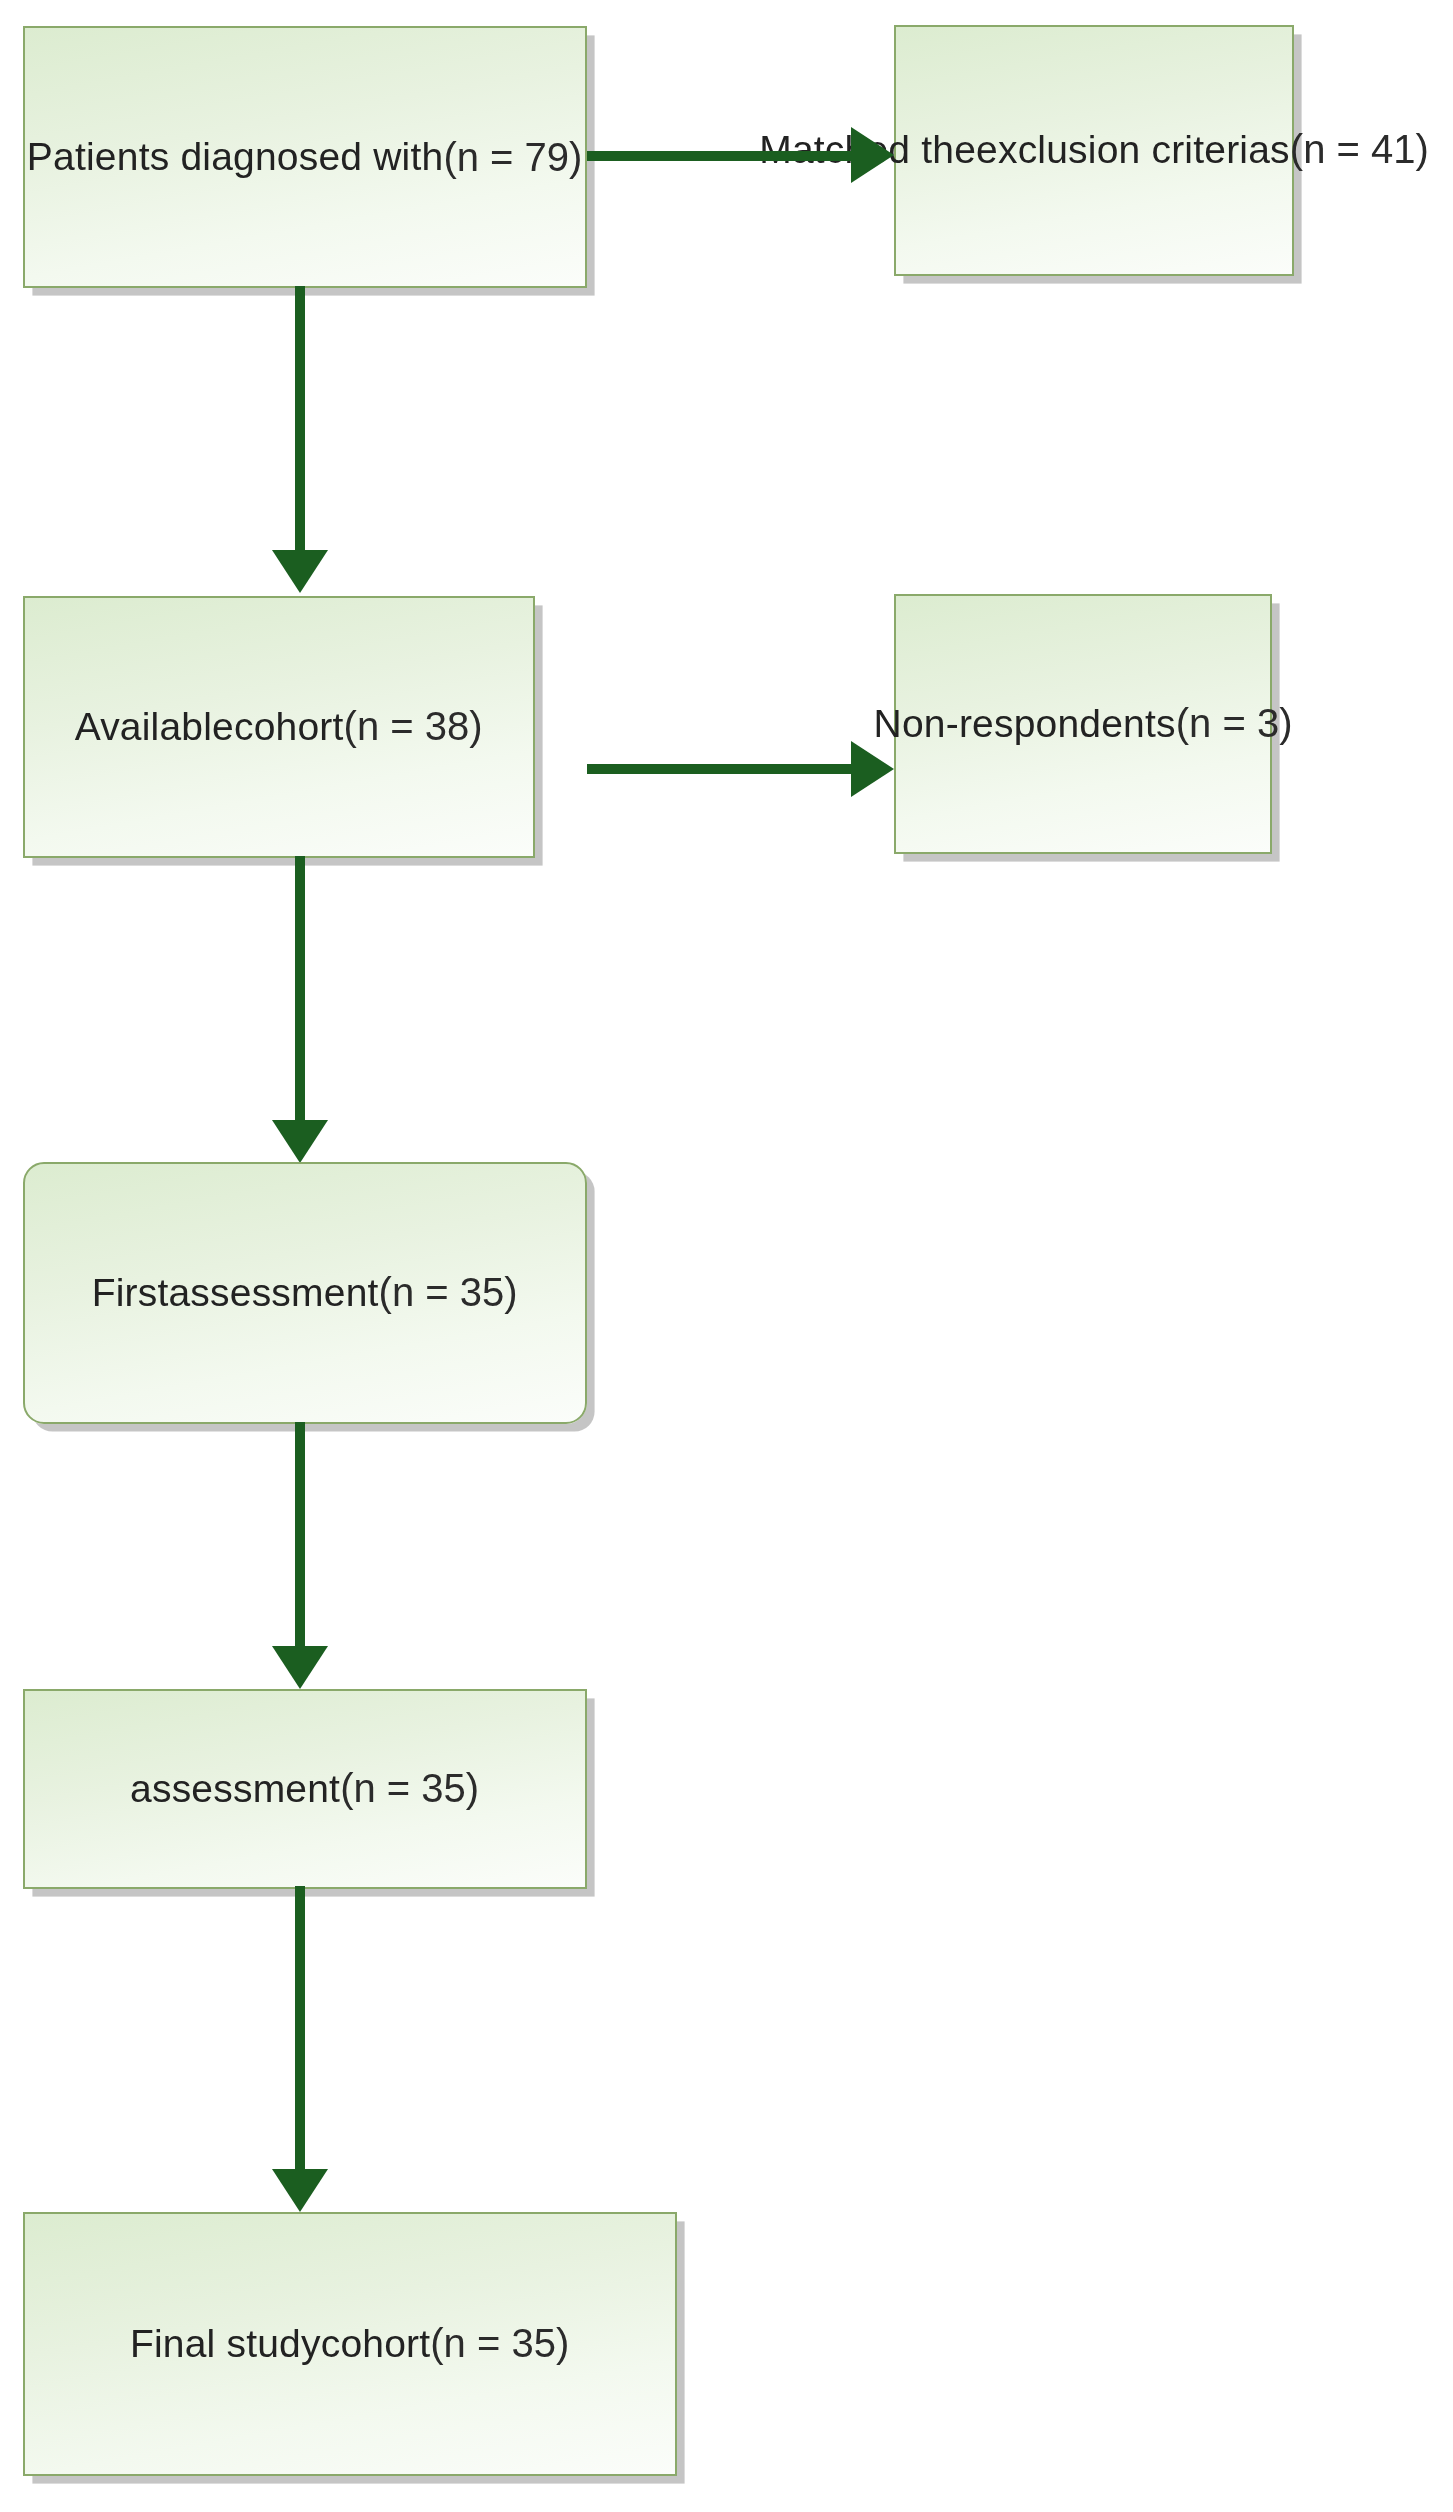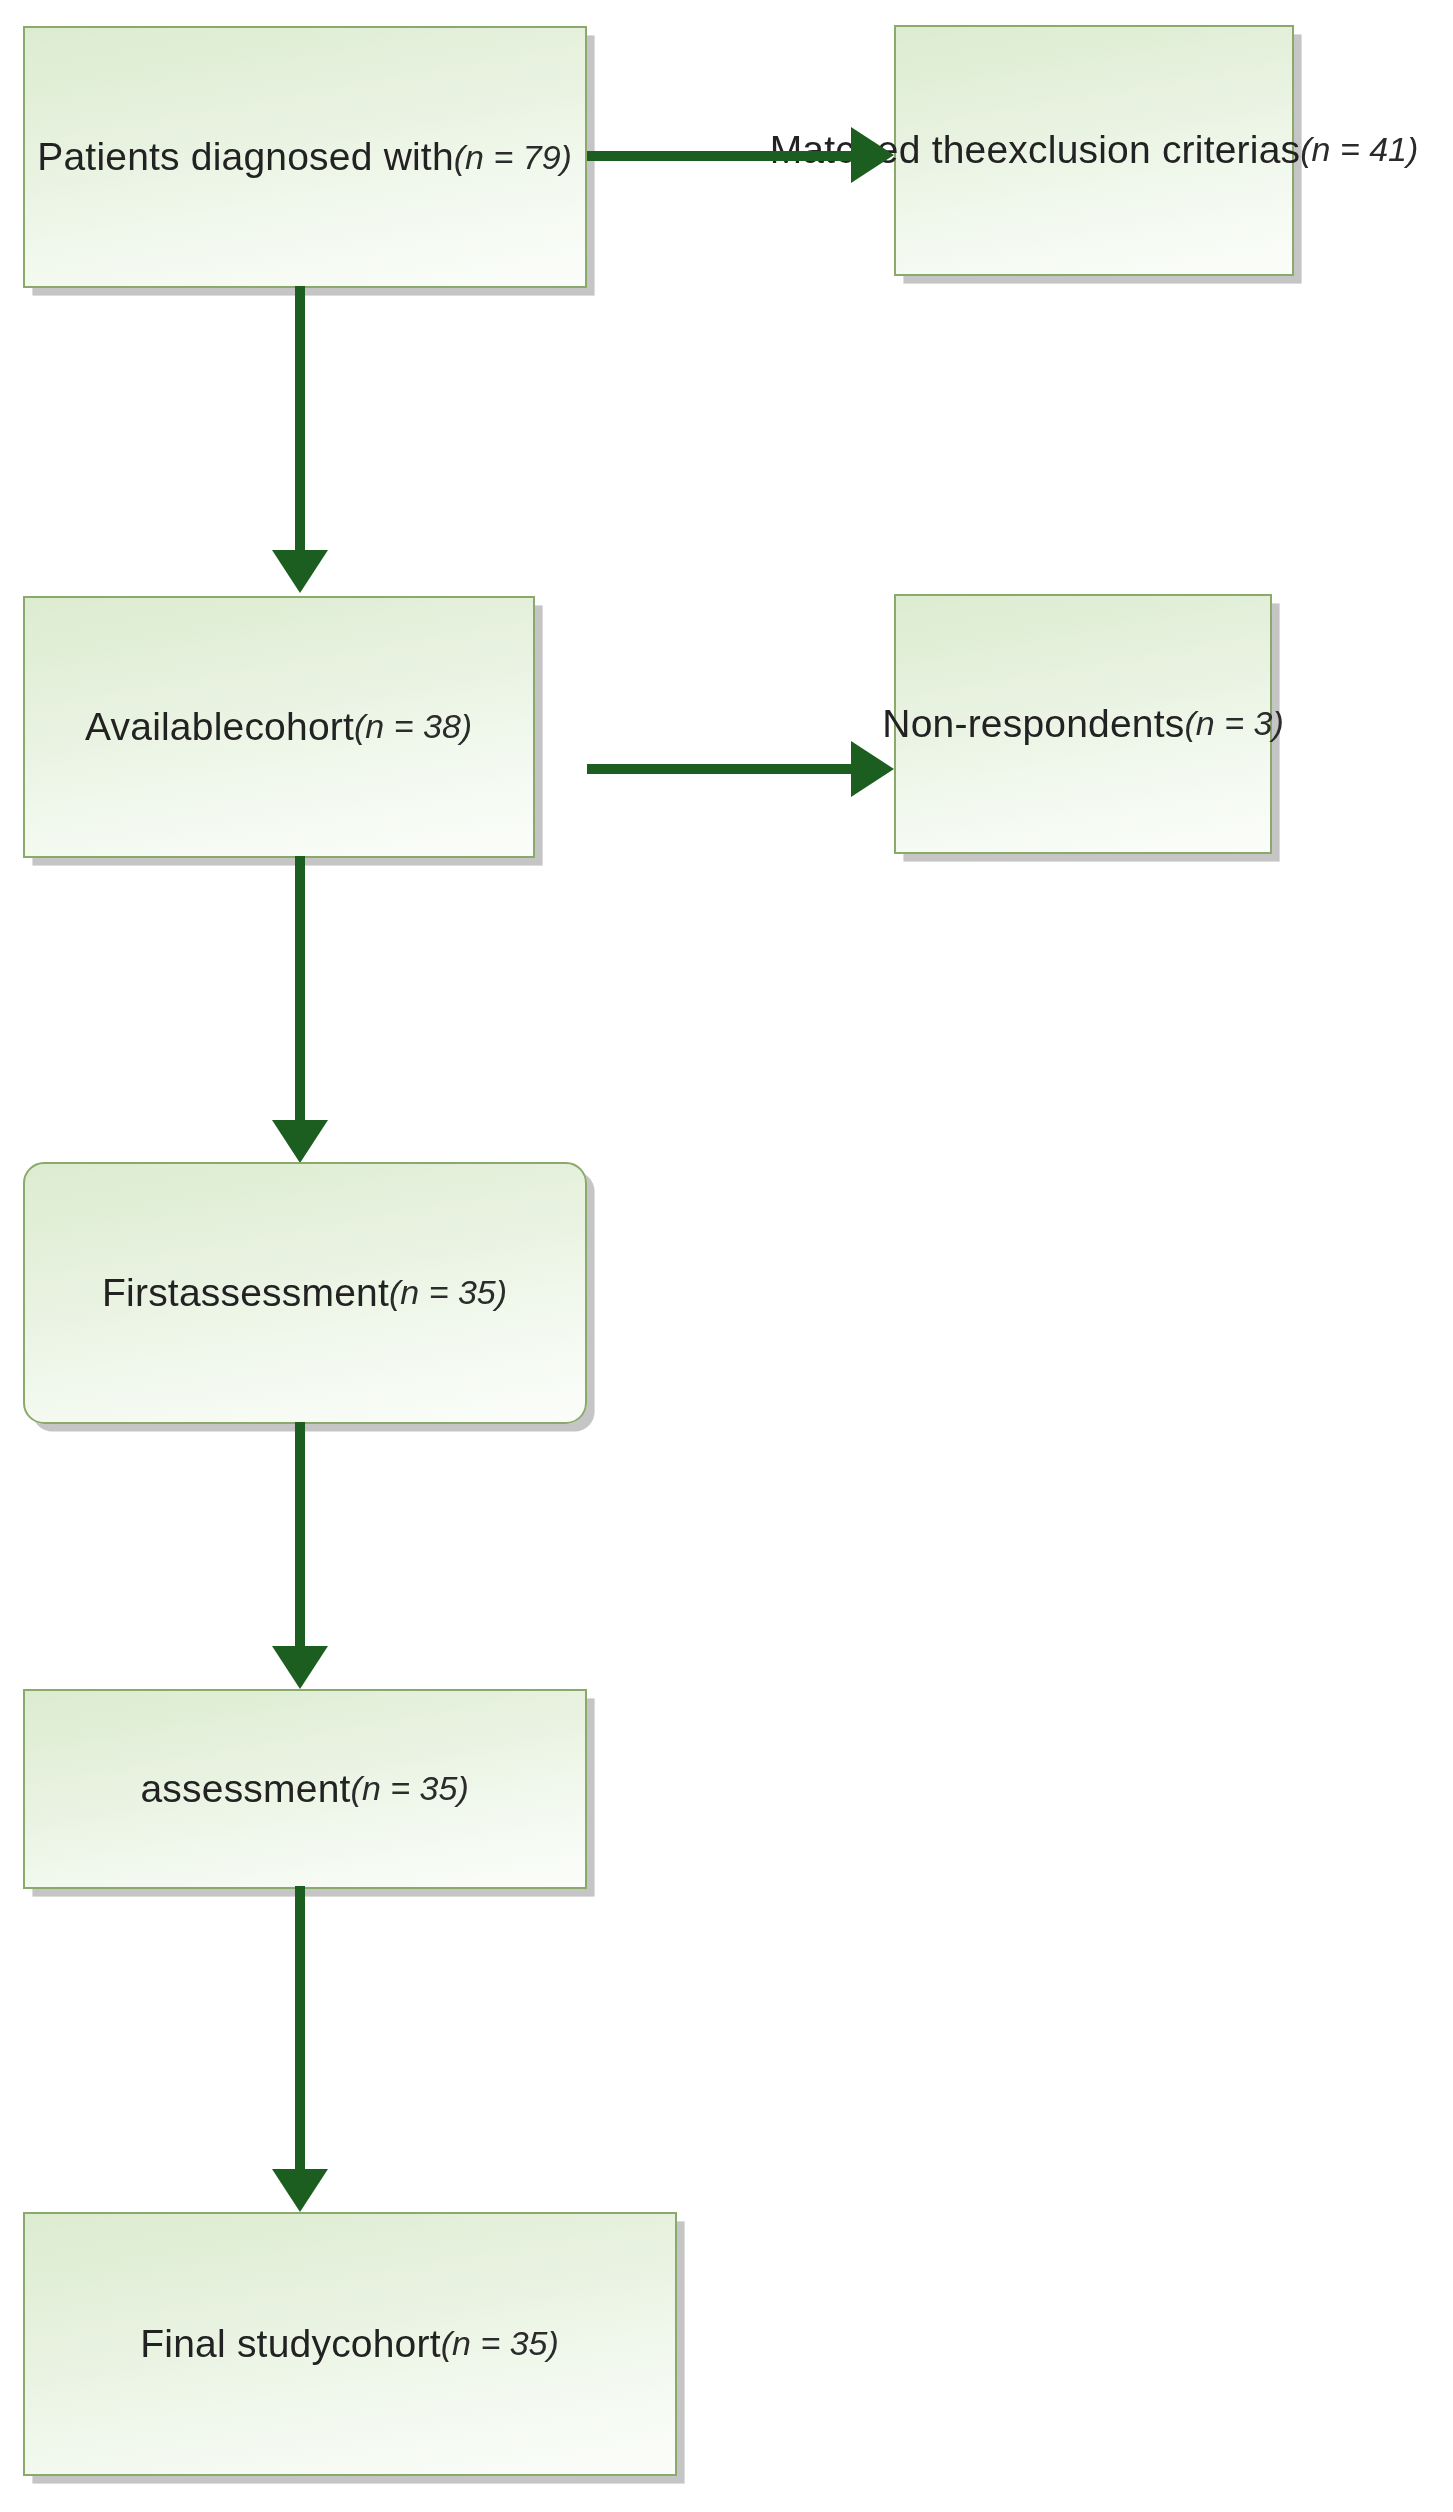--- a/index.html
+++ b/index.html
@@ -33,23 +33,22 @@
     padding: 3.8px 9.4px;
   }
   .node .line {
     font-size: 39px;
     line-height: 1.33;
     letter-spacing: 0.2px;
     white-space: nowrap;
     color: #222222;
   }
   .node .count {
-    font-size: 34px;
+    font-size: 40px;
     line-height: 1.33;
-    font-style: italic;
     white-space: nowrap;
     color: #2b2b2b;
   }
 
   
   .vline {
     position: absolute;
     width: 10.4px;
     background: #1b5e20;
   }

